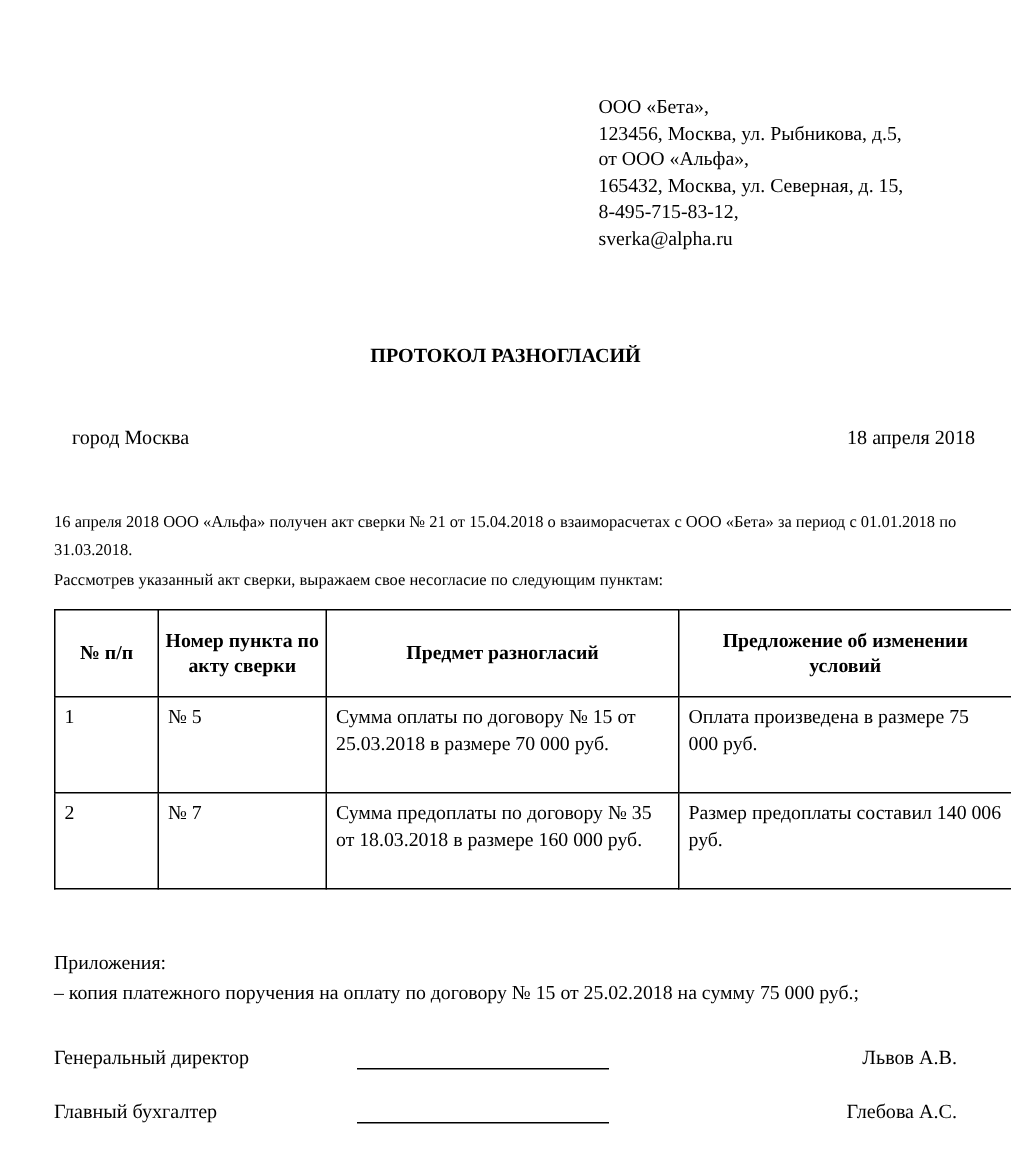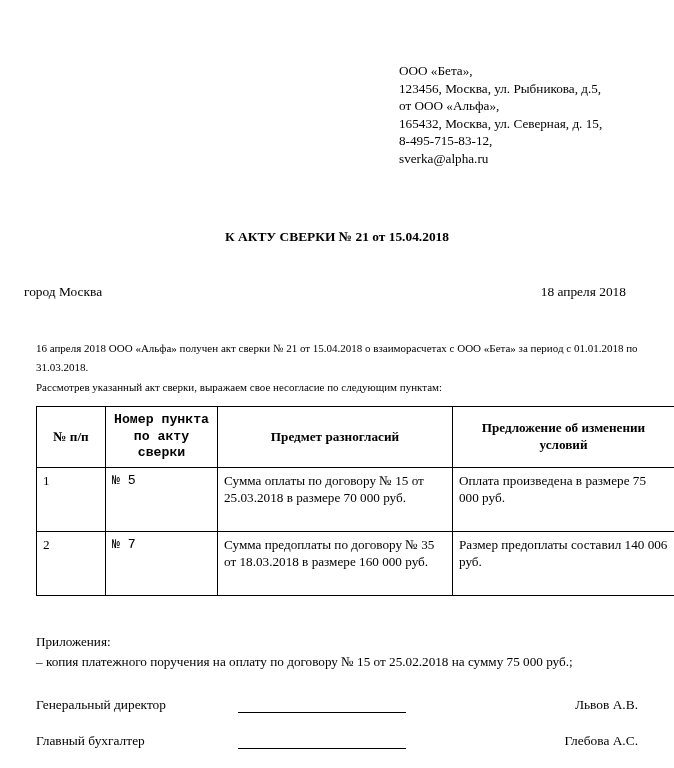--- a/index.html
+++ b/index.html
@@ -43,21 +43,21 @@
     width: 674px;
     text-align: center;
     font-size: 13.4px;
     line-height: 17px;
     font-weight: bold;
   }
 
   
   .citydate {
     position: absolute;
-    left: 24px;
+    left: 48px;
     top: 248px;
     width: 602px;
     display: flex;
     justify-content: space-between;
     align-items: flex-end;
     font-size: 13.4px;
   }
 
   
   .intro {
@@ -95,21 +95,21 @@
   table.disagreements th {
     text-align: center;
     vertical-align: middle;
     font-weight: bold;
     line-height: 16.5px;
     padding: 5px 4px;
   }
   table.disagreements thead tr { height: 58px; }
   table.disagreements tbody tr { height: 64px; }
   .col-num   { width: 60px; }
-  .col-point { width: 103px; font-family: Liberation Mono, monospace; }
+  .col-point { width: 103px; }
   .col-subj  { width: 226px; }
   .col-prop  { width: 213px; }
 
   
   .attachments {
     position: absolute;
     left: 36px;
     top: 597px;
     width: 610px;
     font-size: 13.2px;
@@ -159,21 +159,21 @@
   <div class="addressee">
     <div>ООО «Бета»,</div>
     <div>123456, Москва, ул. Рыбникова, д.5,</div>
     <div>от ООО «Альфа»,</div>
     <div>165432, Москва, ул. Северная, д. 15,</div>
     <div>8-495-715-83-12,</div>
     <div>sverka@alpha.ru</div>
   </div>
 
   <div class="title-block">
-    <div>К АКТУ СВЕРКИ № 21 от 15.04.2018</div>
+    <div>ПРОТОКОЛ РАЗНОГЛАСИЙ</div>
   </div>
 
   <div class="citydate">
     <span>город Москва</span>
     <span>18 апреля 2018</span>
   </div>
 
   <div class="intro">
     <p class="p1">16  апреля 2018 ООО «Альфа» получен акт сверки № 21 от 15.04.2018 о взаиморасчетах с ООО «Бета» за период с 01.01.2018 по 31.03.2018.</p>
     <p class="p2">Рассмотрев  указанный акт сверки, выражаем свое несогласие по следующим пунктам:</p>

